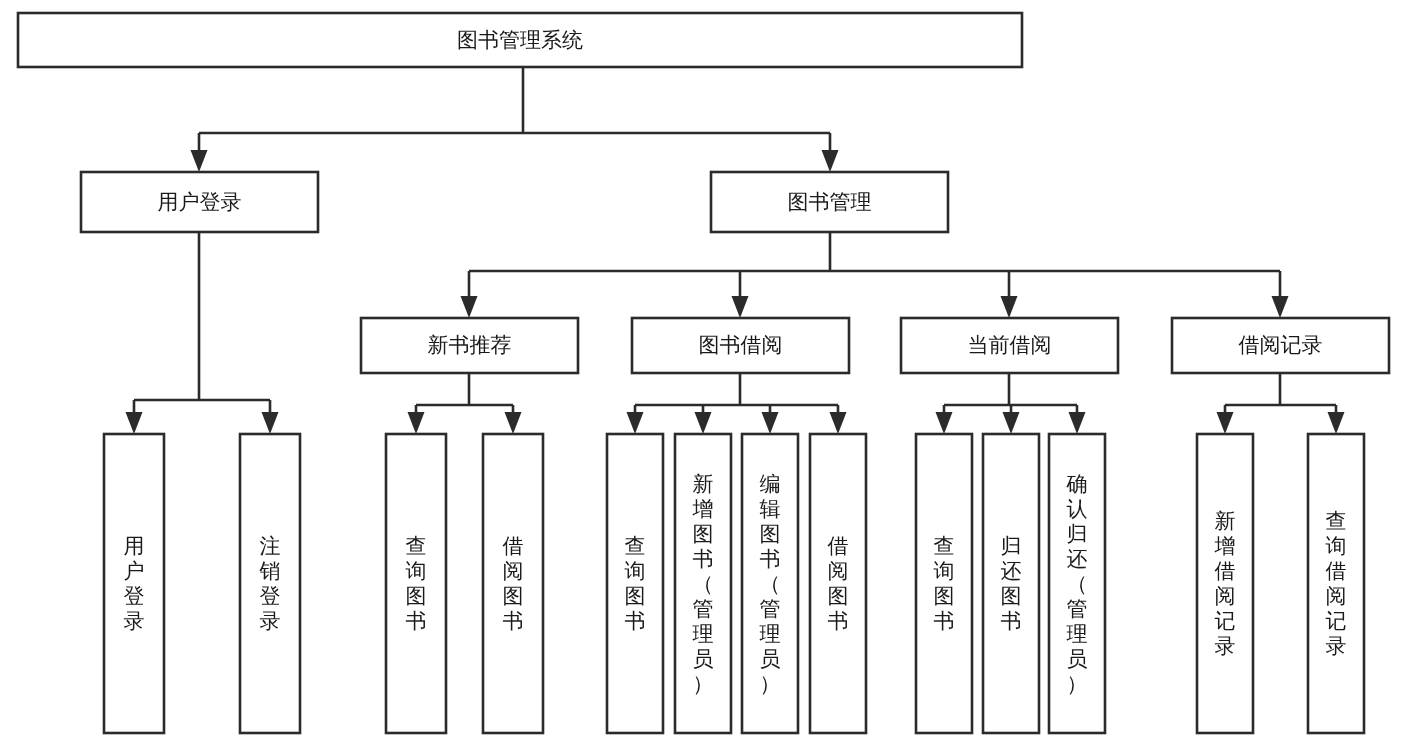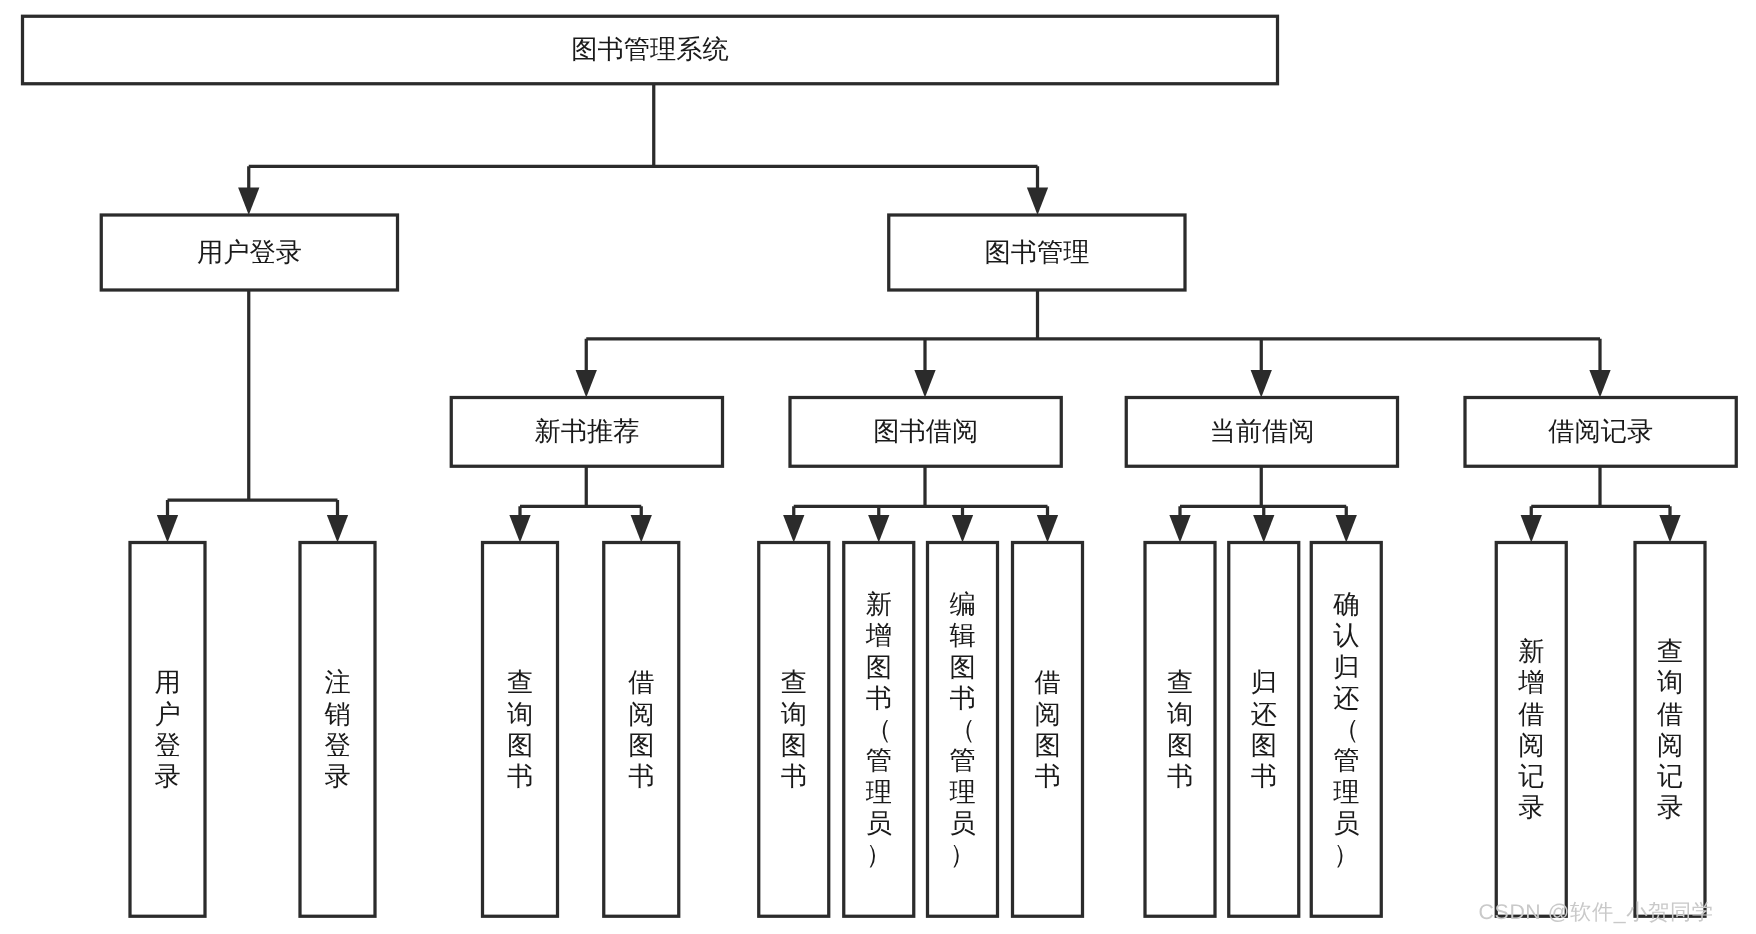--- a/index.html
+++ b/index.html
@@ -201,14 +201,13 @@
         <g>
           <rect x="1197" y="434" width="56" height="299" class="node-box"></rect>
           <text x="1225" class="node-label-v"><tspan x="1225" y="528">新</tspan><tspan x="1225" y="553">增</tspan><tspan x="1225" y="578">借</tspan><tspan x="1225" y="603">阅</tspan><tspan x="1225" y="628">记</tspan><tspan x="1225" y="653">录</tspan></text>
         </g>
         <g>
           <rect x="1308" y="434" width="56" height="299" class="node-box"></rect>
           <text x="1336" class="node-label-v"><tspan x="1336" y="528">查</tspan><tspan x="1336" y="553">询</tspan><tspan x="1336" y="578">借</tspan><tspan x="1336" y="603">阅</tspan><tspan x="1336" y="628">记</tspan><tspan x="1336" y="653">录</tspan></text>
         </g>
       </g>
   </svg>
-  <div class="watermark">CSDN @软件_小贺同学</div>
 </div>
 
 </body></html>

